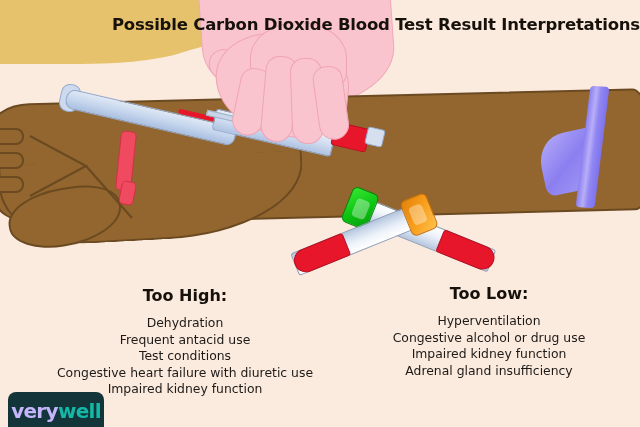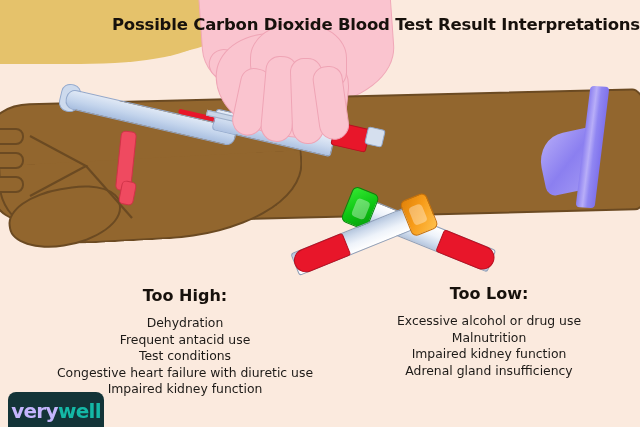--- a/index.html
+++ b/index.html
@@ -418,22 +418,22 @@
       <div>Frequent antacid use</div>
       <div>Test conditions</div>
       <div>Congestive heart failure with diuretic use</div>
       <div>Impaired kidney function</div>
     </div>
   </div>
 
   <div class="col col-right">
     <div class="col-head">Too Low:</div>
     <div class="col-list">
-      <div>Excessive alcohol or drug use</div>
-      <div>Malnutrition</div>
+      <div>Hyperventilation</div>
+      <div>Congestive alcohol or drug use</div>
       <div>Impaired kidney function</div>
       <div>Adrenal gland insufficiency</div>
     </div>
   </div>
 
   <div class="logo">
     <span class="logo-text">
       <span class="logo-very">very</span><span class="logo-well">well</span>
     </span>
   </div>

